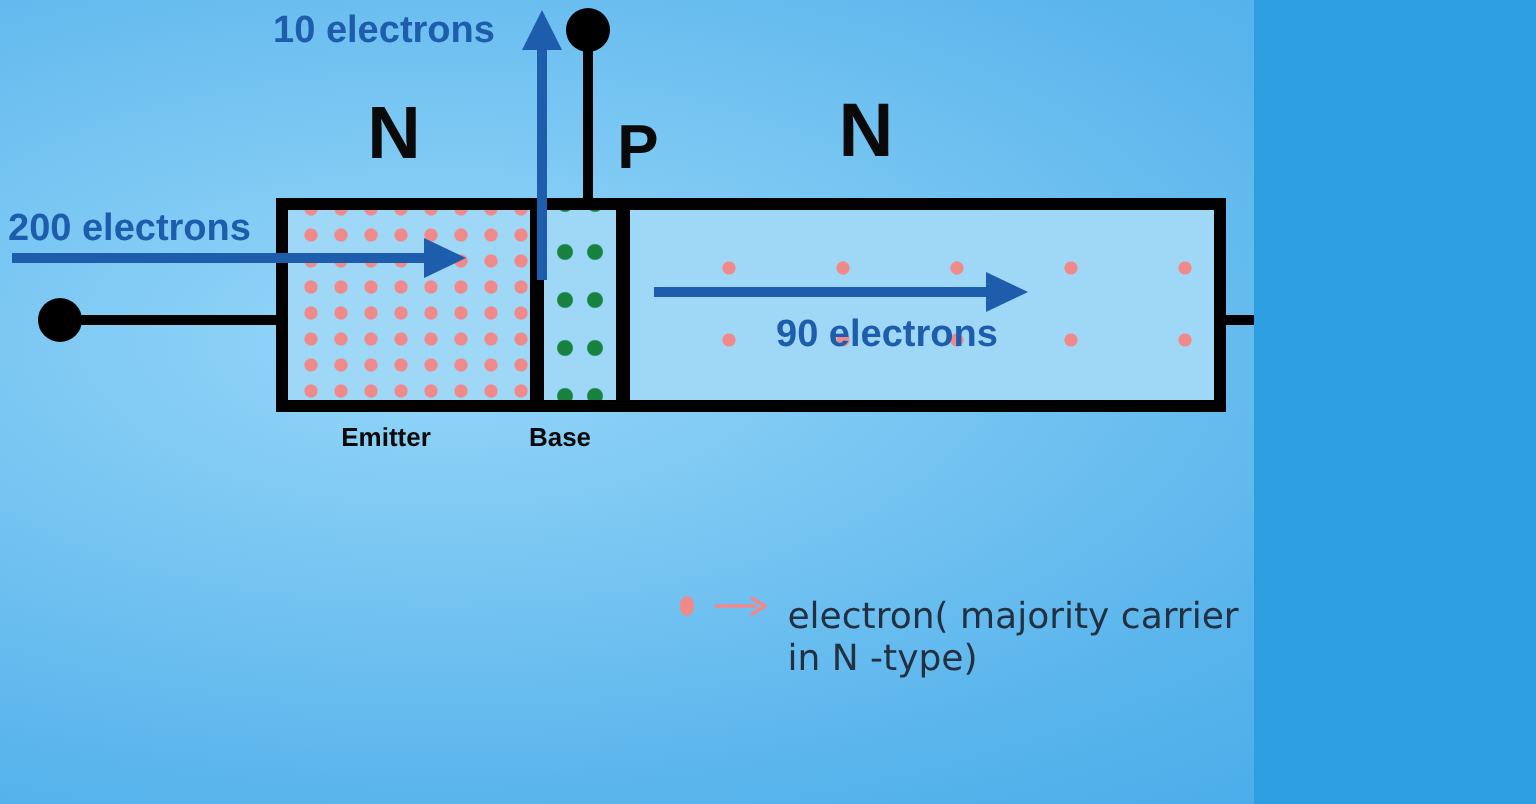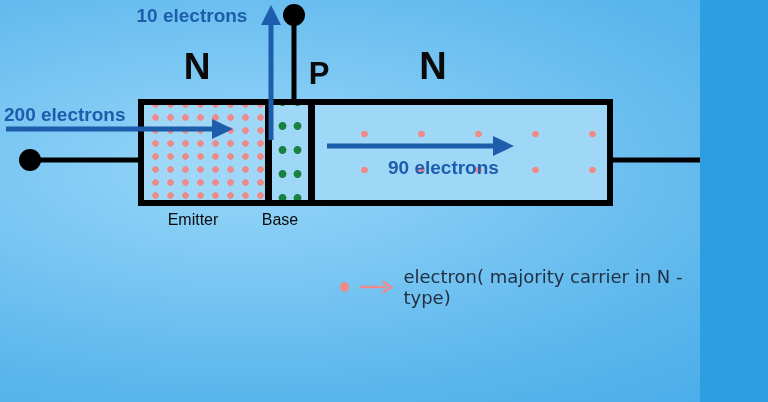--- a/index.html
+++ b/index.html
@@ -1,20 +1,20 @@
 <!DOCTYPE html>
 <html><head>
 <meta charset="utf-8">
 <style>
   * { margin:0; padding:0; box-sizing:border-box; }
   html,body { background:#2d9fe0; }
   body { font-family:"Liberation Sans", sans-serif; }
 
   .stage {
-    position:relative; width:700px; height:402px; overflow:hidden;
+    position:relative; width:627px; height:402px; overflow:hidden;
     background: radial-gradient(ellipse 130% 95% at 35% 42%, #97d7f9 0%, #5ab5ec 60%, #3aa6e8 100%);
   }
 
   
   .t-box {
     position:absolute; left:138px; top:99px; width:475px; height:107px;
     border:6px solid #000; background:#9fd7f6; display:flex; z-index:1;
   }
   .junction { width:7px; height:100%; background:#000; }
   .region { height:100%; }
@@ -46,35 +46,35 @@
   .blue-txt { color:#1d5dac; font-weight:bold; font-size:19px; }
   .recomb { left:192px; top:3px; transform:translateX(-50%); text-align:center; line-height:25px; }
   .lbl-100 { left:4px; top:104px; }
   .lbl-90 { left:388px; top:116px;margin-top:41px; }
 
   .npn { color:#0a0a0a; font-weight:800; transform:translateX(-50%); }
   .n1 { left:197px; top:46px; font-size:37px; }
   .p1 { left:319px; top:56px; font-size:31px; }
   .n2 { left:433px; top:45px; font-size:38px; }
 
-  .term { color:#0a0a0a; font-weight:normal; font-size:16px; transform:translateX(-50%); top:211px; }
+  .term { color:#0a0a0a; font-weight:bold; font-size:13px; transform:translateX(-50%); top:211px; }
   .term-emitter { left:193px; }
   .term-base { left:280px; }
   .term-collector { left:492px; }
 
   
   .legend { position:absolute; left:340px; top:266px; z-index:3; display:flex; flex-direction:column; gap:13px; }
   .legend-row { display:flex; align-items:center; gap:9px; }
   .dot { width:10px; height:10px; border-radius:50%; display:inline-block; }
   .dot-pink { background:#f08a8a; }
   .dot-green { background:#17823f; }
   .legend-arrow line, .legend-arrow polyline { fill:none; stroke-width:2.6; stroke-linecap:round; stroke-linejoin:round; }
   .arrow-pink line, .arrow-pink polyline { stroke:#f08a8a; }
   .arrow-green line, .arrow-green polyline { stroke:#17823f; }
-  .legend-label { font-size:18px; color:#223041; font-family:"DejaVu Sans", sans-serif; }
+  .legend-label { font-size:18px; color:#223041; font-family:"DejaVu Sans", sans-serif;margin-top:32px; }
 </style>
 </head>
 <body>
 
 <div class="stage">
 
   <div class="t-box">
     <div class="region region-emitter"></div>
     <div class="junction"></div>
     <div class="region region-base"></div>

